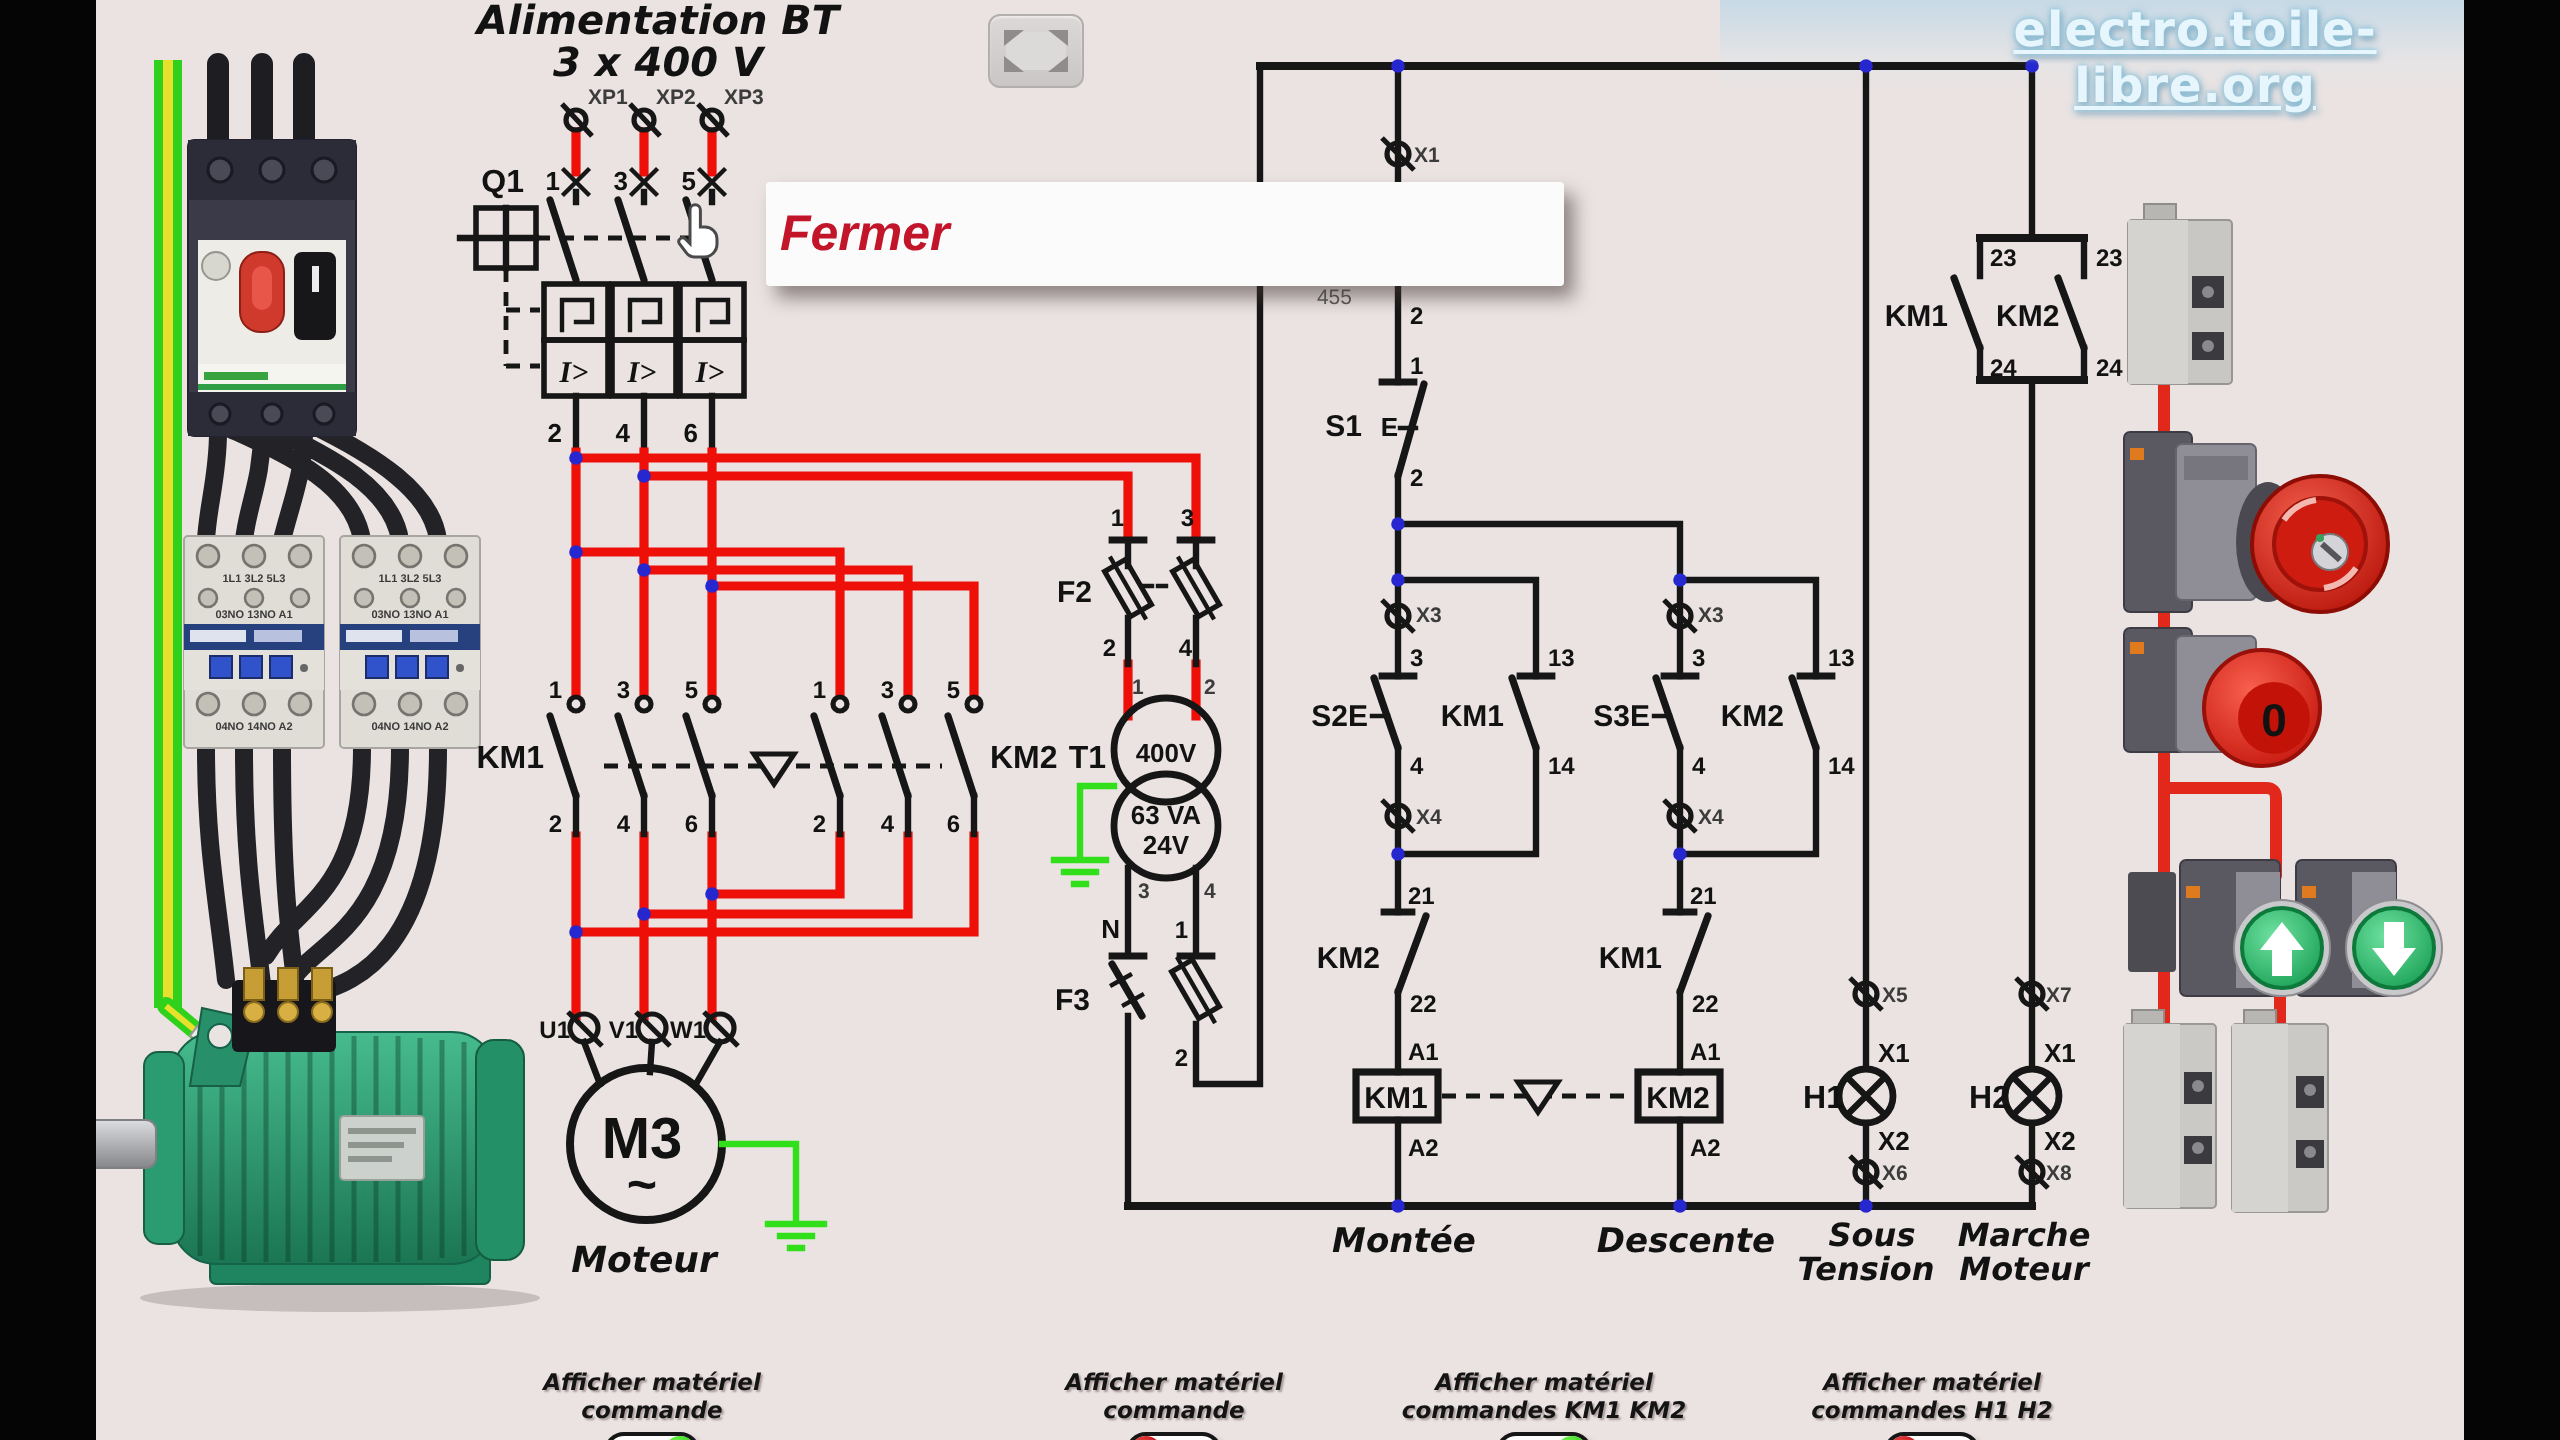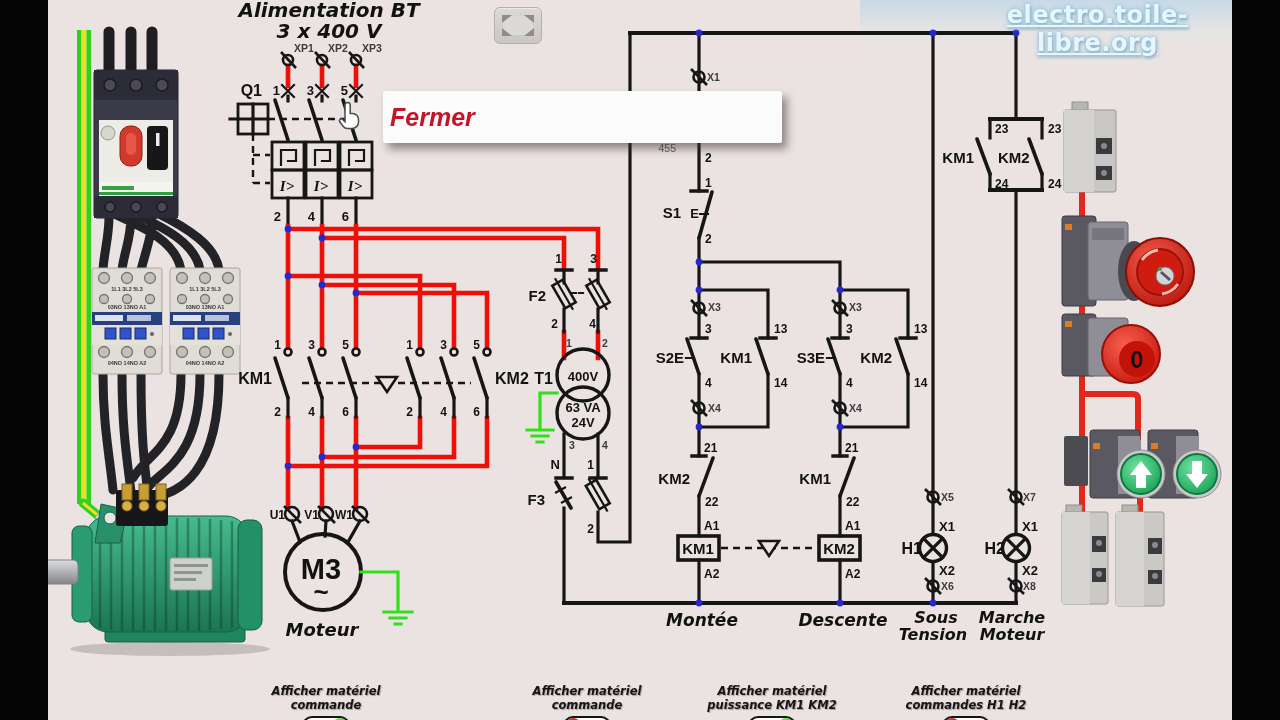--- a/index.html
+++ b/index.html
@@ -641,21 +641,21 @@
   </div>
   <div class="tg off" style="left:504px">
     <div>Afficher matériel</div>
     <div>commande</div>
     <div class="pill">
       <div class="knob">0</div>
     </div>
   </div>
   <div class="tg on" style="left:689px">
     <div>Afficher matériel</div>
-    <div>puissance KM1  KM2</div>
+    <div>commandes KM1  KM2</div>
     <div class="pill">
       <div class="knob">1</div>
     </div>
   </div>
   <div class="tg off" style="left:883px">
     <div>Afficher matériel</div>
     <div>commandes H1 H2</div>
     <div class="pill">
       <div class="knob">0</div>
     </div>

